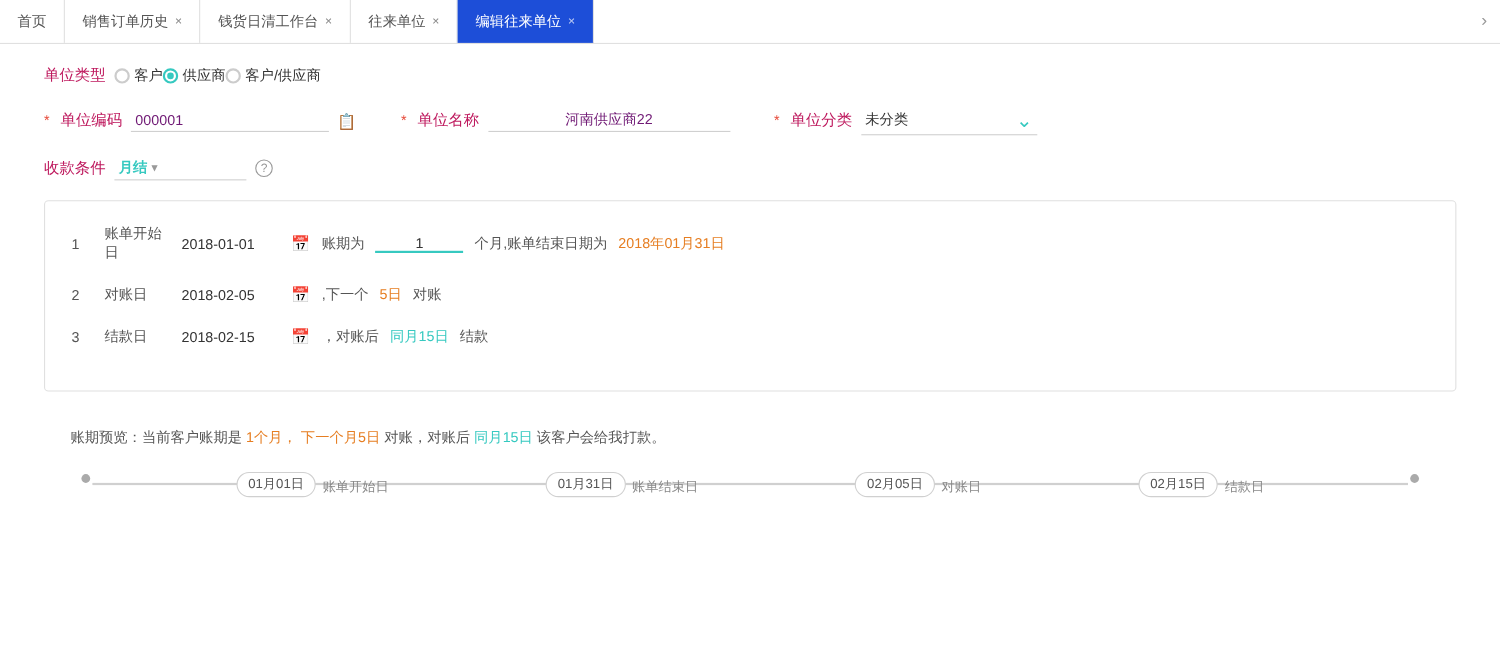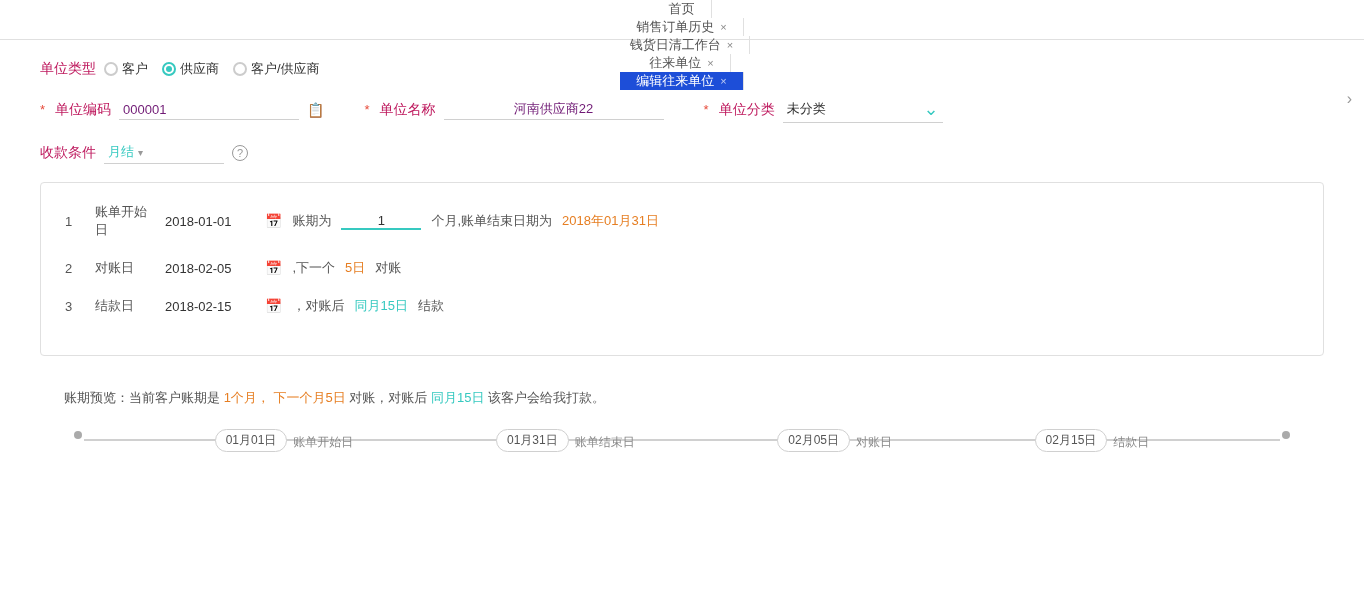--- a/index.html
+++ b/index.html
@@ -6,21 +6,20 @@
     body { font-family: 'Microsoft YaHei', Arial, sans-serif; font-size: 13px; background: #f5f5f5; color: #333; }
 
     
     .tab-bar {
       display: flex;
       align-items: center;
       background: #fff;
       border-bottom: 1px solid #e0e0e0;
       height: 40px;
       padding-left: 0;
-      flex-direction: column;
     }
     .tab {
       display: flex;
       align-items: center;
       padding: 0 16px;
       height: 100%;
       cursor: pointer;
       border-right: 1px solid #e0e0e0;
       font-size: 13px;
       color: #555;
@@ -66,21 +65,20 @@
     }
     .required-mark {
       color: #e74c3c;
       margin-right: 2px;
     }
 
     
     .radio-group {
       display: flex;
       align-items: center;
-      gap: 14px;
     }
     .radio-item {
       display: flex;
       align-items: center;
       gap: 4px;
       cursor: pointer;
       font-size: 13px;
     }
     .radio-circle {
       width: 14px; height: 14px;
@@ -124,20 +122,21 @@
 
     
     .select-wrapper {
       display: flex;
       align-items: center;
       border-bottom: 1px solid #d0d0d0;
       padding: 2px 4px;
       gap: 4px;
       cursor: pointer;
       min-width: 120px;
+      font-weight: bold;
     }
     .select-value { color: #36c9c0; font-size: 13px; }
     .chevron-icon { color: #999; font-size: 10px; }
 
     
     .classify-select {
       display: flex;
       align-items: center;
       gap: 16px;
       border-bottom: 1px solid #d0d0d0;

